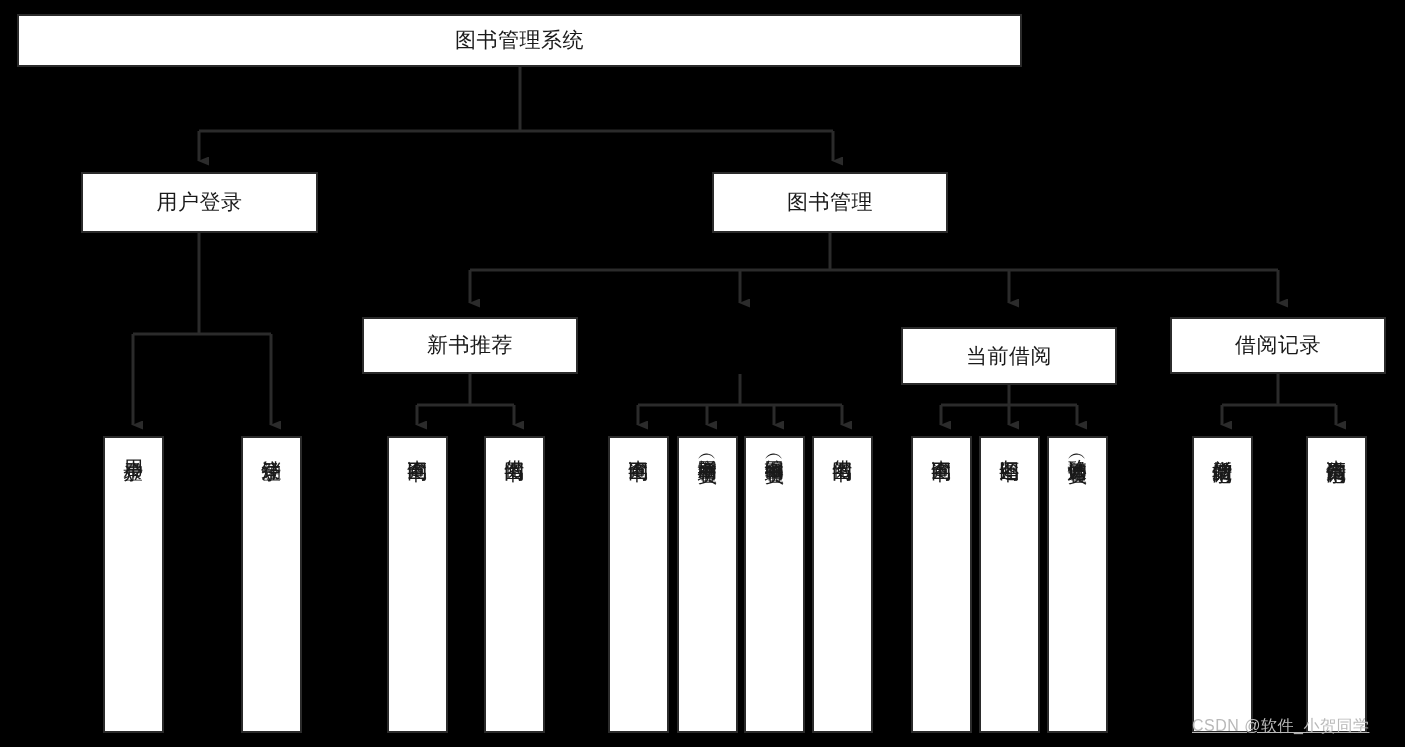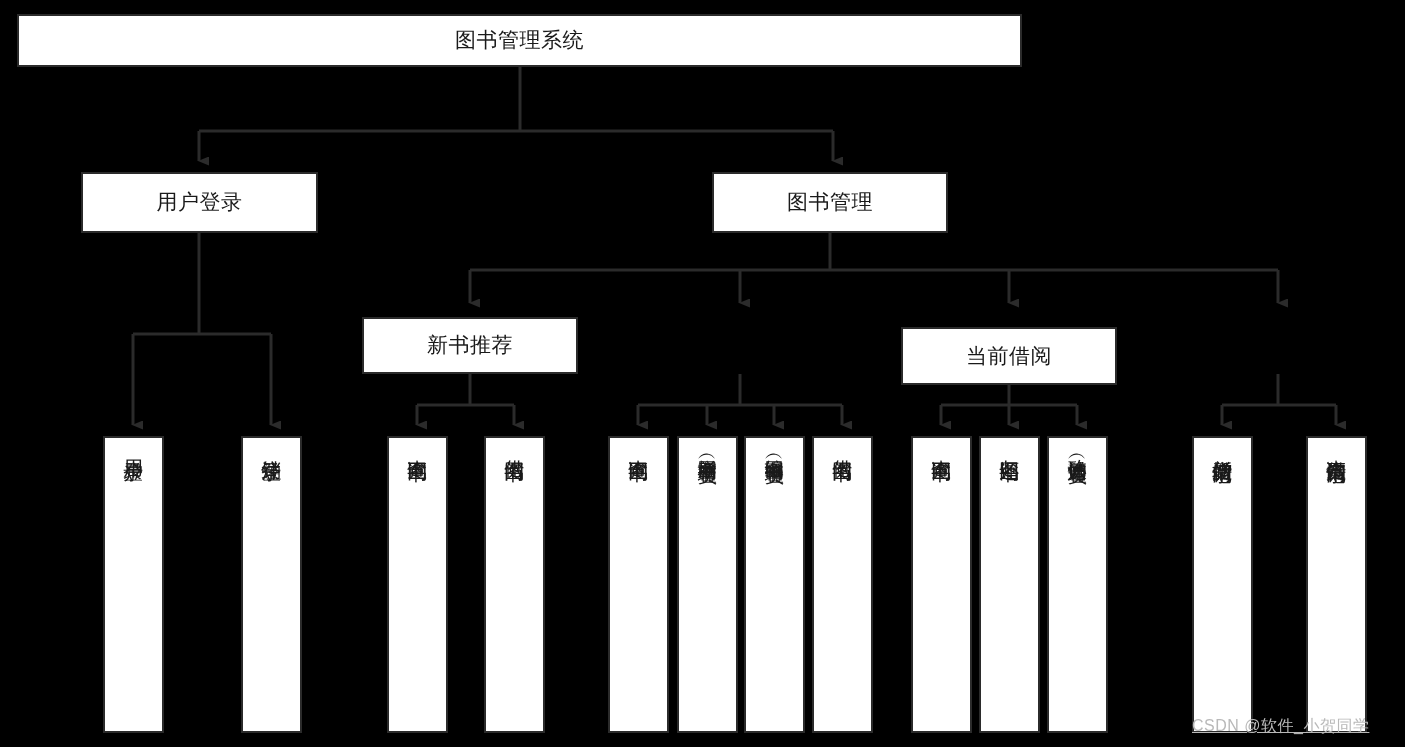--- a/index.html
+++ b/index.html
@@ -137,20 +137,23 @@
   <div class="node horiz" style="left:712px; top:172px; width:236px; height:61px;">
     <span class="label">图书管理</span>
   </div>
 
   <div class="node horiz" style="left:362px; top:317px; width:216px; height:57px;">
     <span class="label">新书推荐</span>
   </div>
   <div class="node horiz" style="left:901px; top:327px; width:216px; height:58px;">
     <span class="label">当前借阅</span>
   </div>
+  <div class="node horiz" style="left:1170px; top:317px; width:216px; height:57px;">
+    <span class="label">借阅记录</span>
+  </div>
 
   <div class="node vert" style="left:103px; top:436px; width:61px; height:297px;">
     <span class="label">用户登录</span>
   </div>
   <div class="node vert" style="left:241px; top:436px; width:61px; height:297px;">
     <span class="label">注销登录</span>
   </div>
 
   <div class="node vert" style="left:387px; top:436px; width:61px; height:297px;">
     <span class="label">查询图书</span>

